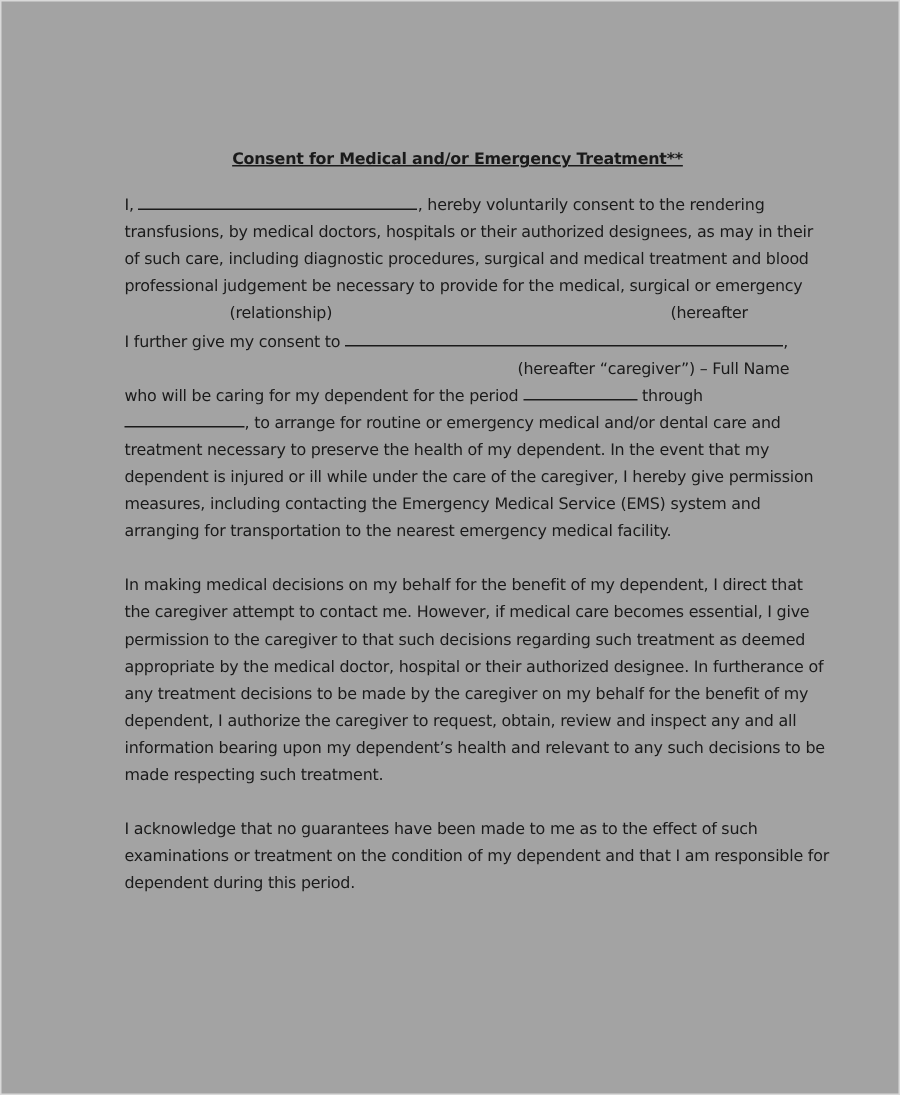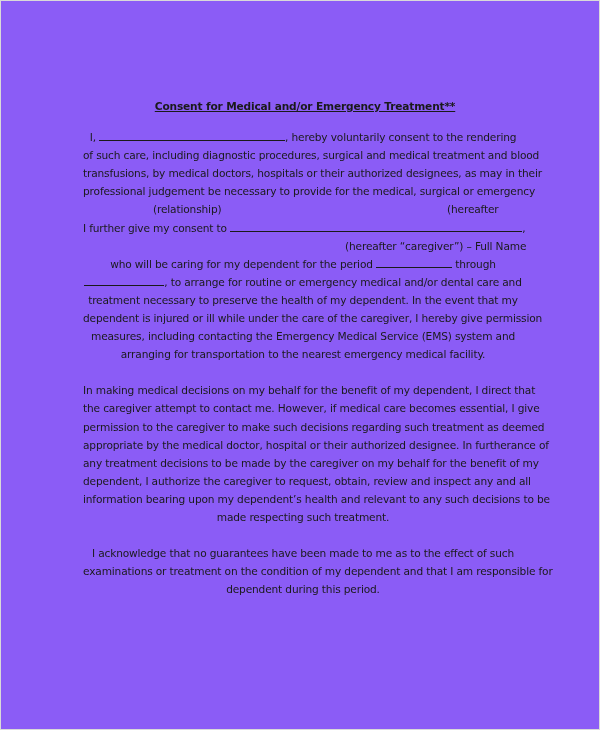--- a/index.html
+++ b/index.html
@@ -4,49 +4,49 @@
   <style>
     html, body { margin: 0; padding: 0; }
     body {
       width: 600px; height: 730px; background: #ffffff;
       position: relative; overflow: hidden;
       font-family: "DejaVu Sans", sans-serif;
       color: #1a1a1a;
     }
     .page {
       position: absolute; left: 0; top: 0; width: 598px; height: 728px;
-      border: 1px solid #d9d9d9; background: #8b5cf6;
+      border: 1px solid #d9d9d9; background: #a3a3a3;
     }
     .content {
       position: absolute; left: 82px; top: 96px; width: 440px;
       font-size: 10.6px; line-height: 18.1px; letter-spacing: -0.15px;
     }
     .title {
       text-align: center; font-weight: bold; text-decoration: underline;
       font-size: 10.6px; margin: 0 0 13px 0; padding-left: 4px;
     }
     .line { white-space: nowrap; position: relative; height: 18.1px; }
     .blank { display: inline-block; border-bottom: 1px solid #1a1a1a; height: 11px; vertical-align: baseline; }
-    .para { margin: 0; text-align: center; }
+    .para { margin: 0; }
     .gap { height: 18px; }
     .abs { position: absolute; top: 0; }
   </style>
 </head>
 <body>
 
 <div class="page">
   <div class="content">
     <div class="title">Consent for Medical and/or Emergency Treatment**</div>
 
     <div class="para">
       <div class="line">
         <span>I, </span><span class="blank" style="width:186px"></span><span>, hereby voluntarily consent to the rendering</span>
       </div>
+      <div class="line">transfusions, by medical doctors, hospitals or their authorized designees, as may in their</div>
       <div class="line">of such care, including diagnostic procedures, surgical and medical treatment and blood</div>
-      <div class="line">transfusions, by medical doctors, hospitals or their authorized designees, as may in their</div>
       <div class="line">professional judgement be necessary to provide for the medical, surgical or emergency</div>
       <div class="line">
         <span class="abs" style="left:70px">(relationship)</span>
         <span class="abs" style="left:364px">(hereafter</span>
       </div>
       <div class="line">
         <span>I further give my consent to </span><span class="blank" style="width:292px"></span><span>,</span>
       </div>
       <div class="line">
         <span class="abs" style="left:262px">(hereafter “caregiver”) – Full Name</span>
@@ -61,21 +61,21 @@
       <div class="line">dependent is injured or ill while under the care of the caregiver, I hereby give permission</div>
       <div class="line">measures, including contacting the Emergency Medical Service (EMS) system and</div>
       <div class="line">arranging for transportation to the nearest emergency medical facility.</div>
     </div>
 
     <div class="gap"></div>
 
     <div class="para">
       <div class="line">In making medical decisions on my behalf for the benefit of my dependent, I direct that</div>
       <div class="line">the caregiver attempt to contact me.  However, if medical care becomes essential, I give</div>
-      <div class="line">permission to the caregiver to make such decisions regarding such treatment as deemed</div>
+      <div class="line">permission to the caregiver to that such decisions regarding such treatment as deemed</div>
       <div class="line">appropriate by the medical doctor, hospital or their authorized designee.  In furtherance of</div>
       <div class="line">any treatment decisions to be made by the caregiver on my behalf for the benefit of my</div>
       <div class="line">dependent, I authorize the caregiver to request, obtain, review and inspect any and all</div>
       <div class="line">information bearing upon my dependent’s health and relevant to any such decisions to be</div>
       <div class="line">made respecting such treatment.</div>
     </div>
 
     <div class="gap"></div>
 
     <div class="para">

